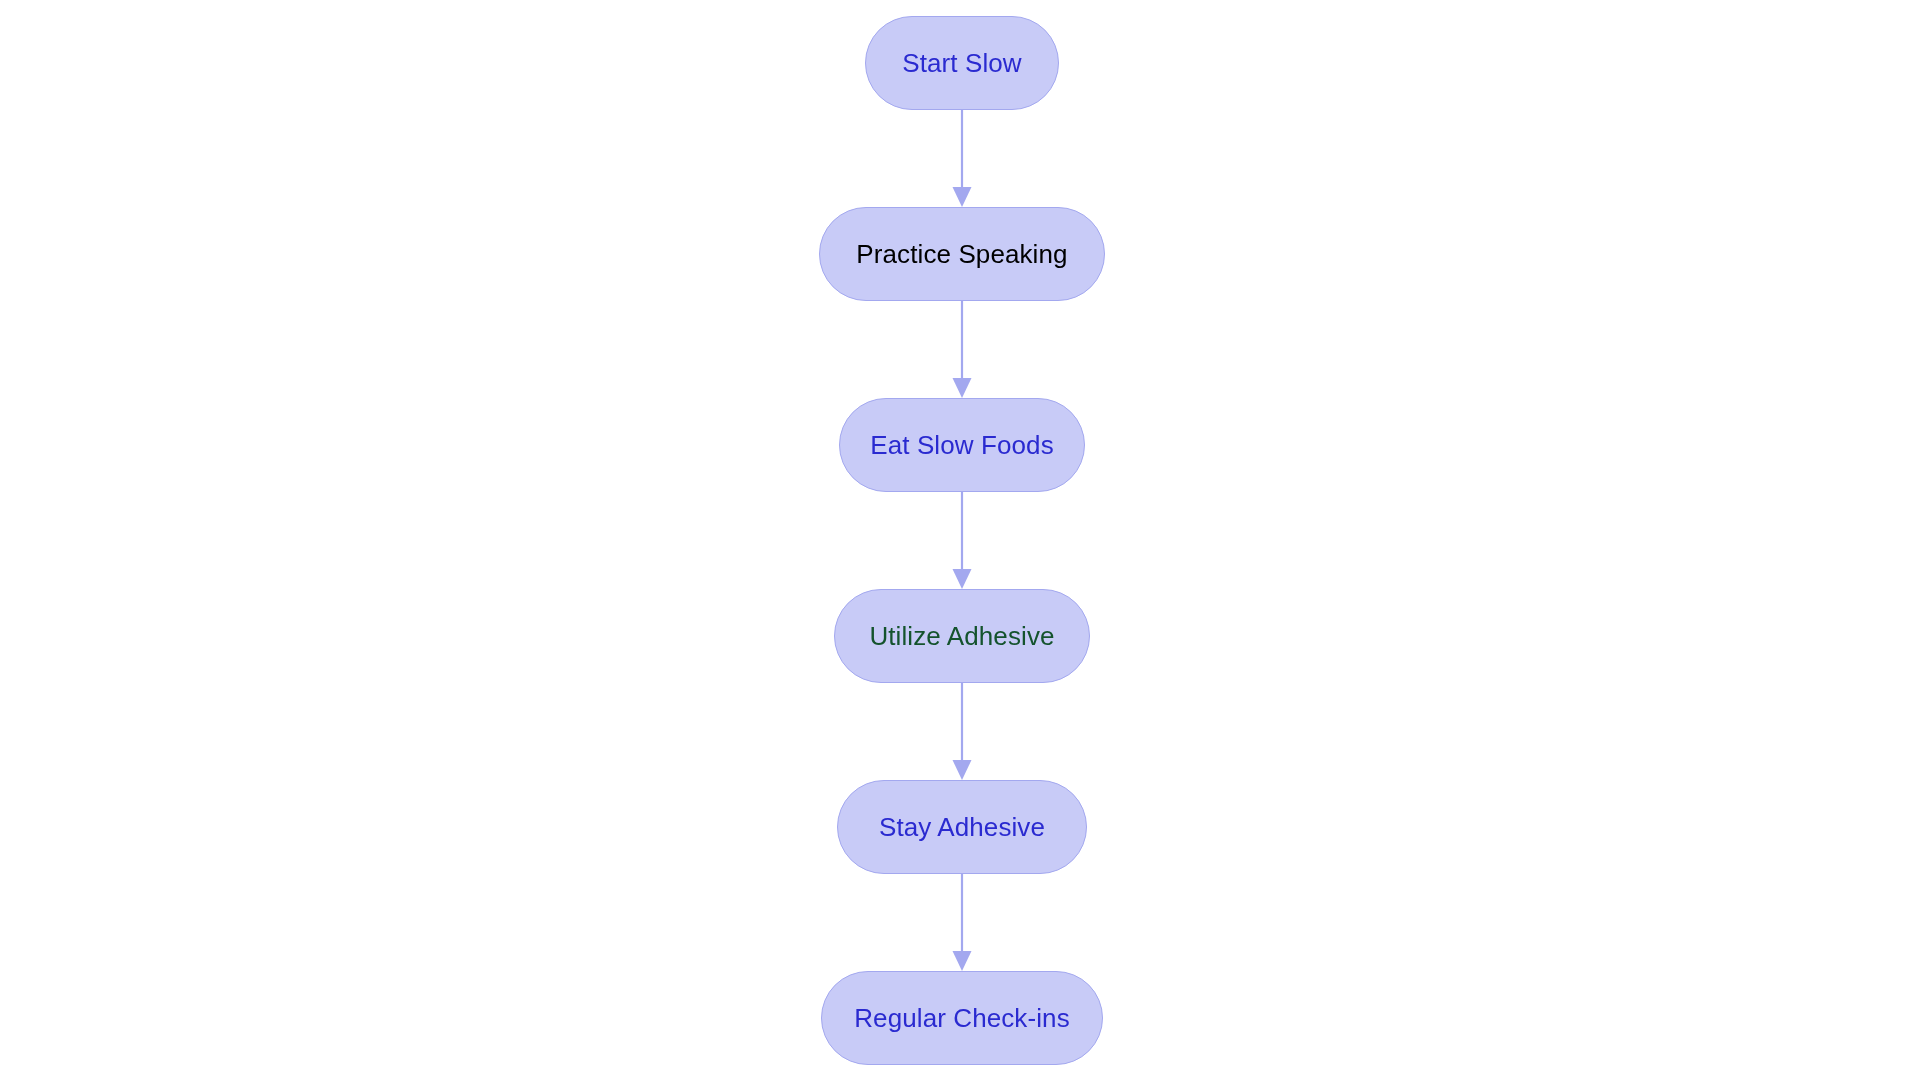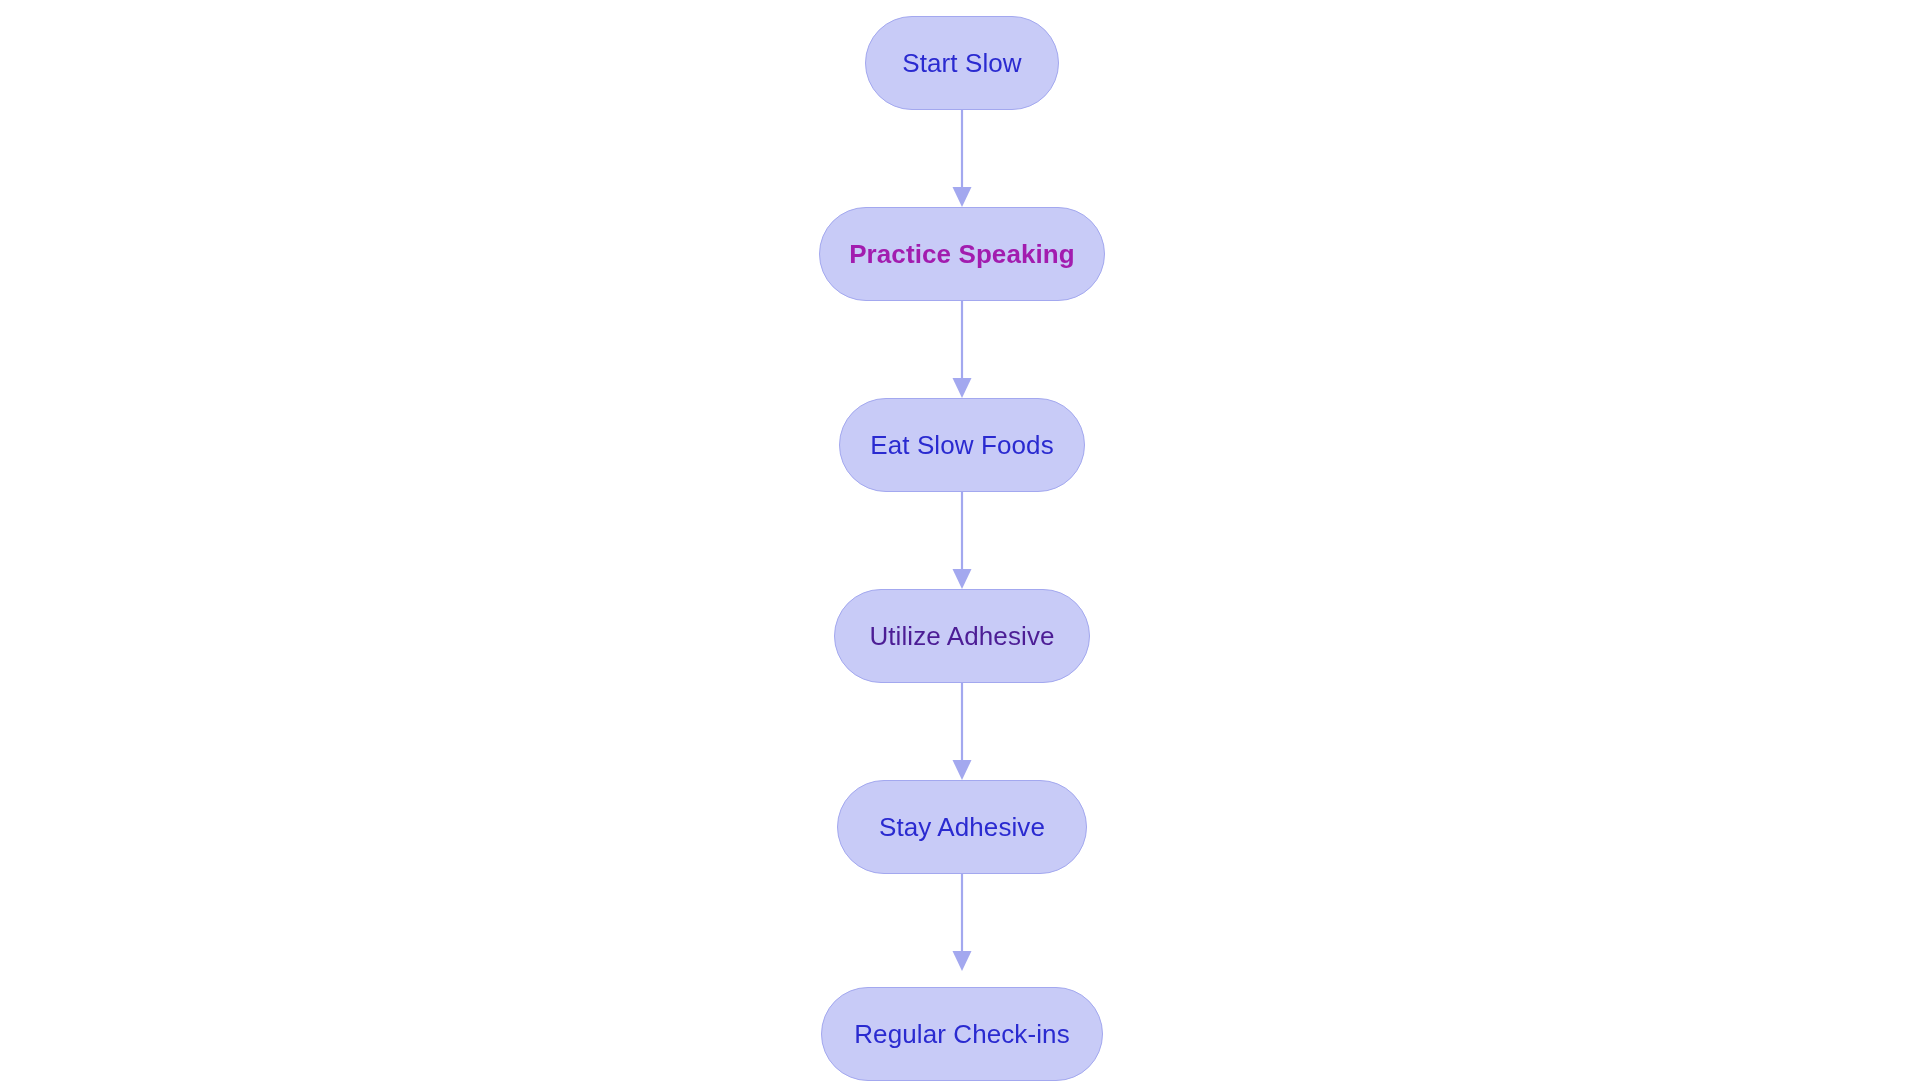--- a/index.html
+++ b/index.html
@@ -70,29 +70,29 @@
       <polygon points="952.5,760 971.5,760 962,780" fill="#a3a8ef"></polygon>
       <line x1="962" y1="874" x2="962" y2="951" stroke="#a3a8ef" stroke-width="2.2"></line>
       <polygon points="952.5,951 971.5,951 962,971" fill="#a3a8ef"></polygon>
     </svg>
 
   <div id="node-layer">
       <div class="flow-node" style="left: 962px; top: 16px; width: 194px; height: 94px; background: rgb(200, 203, 247); border-color: rgb(163, 168, 239);">
         <span class="flow-node-label" style="color: rgb(42, 42, 208);">Start Slow</span>
       </div>
       <div class="flow-node" style="left: 962px; top: 207px; width: 286px; height: 94px; background: rgb(200, 203, 247); border-color: rgb(163, 168, 239);">
-        <span class="flow-node-label" style="color: #a21caf; font-weight: bold;">Practice Speaking</span>
+        <span class="flow-node-label" style="color: #000000;">Practice Speaking</span>
       </div>
       <div class="flow-node" style="left: 962px; top: 398px; width: 246px; height: 94px; background: rgb(200, 203, 247); border-color: rgb(163, 168, 239);">
         <span class="flow-node-label" style="color: rgb(42, 42, 208);">Eat Slow Foods</span>
       </div>
       <div class="flow-node" style="left: 962px; top: 589px; width: 256px; height: 94px; background: rgb(200, 203, 247); border-color: rgb(163, 168, 239);">
-        <span class="flow-node-label" style="color: #4c1d95; text-align: right;">Utilize Adhesive</span>
+        <span class="flow-node-label" style="color: #14532d; text-align: right;">Utilize Adhesive</span>
       </div>
       <div class="flow-node" style="left: 962px; top: 780px; width: 250px; height: 94px; background: rgb(200, 203, 247); border-color: rgb(163, 168, 239);">
         <span class="flow-node-label" style="color: rgb(42, 42, 208);">Stay Adhesive</span>
       </div>
-      <div class="flow-node" style="left: 962px; top: 971px; width: 282px; height: 94px; background: rgb(200, 203, 247); border-color: rgb(163, 168, 239); margin-top: 16px;">
+      <div class="flow-node" style="left: 962px; top: 971px; width: 282px; height: 94px; background: rgb(200, 203, 247); border-color: rgb(163, 168, 239);">
         <span class="flow-node-label" style="color: rgb(42, 42, 208);">Regular Check-ins</span>
       </div>
     </div>
 
 </div>
 
 </body></html>

